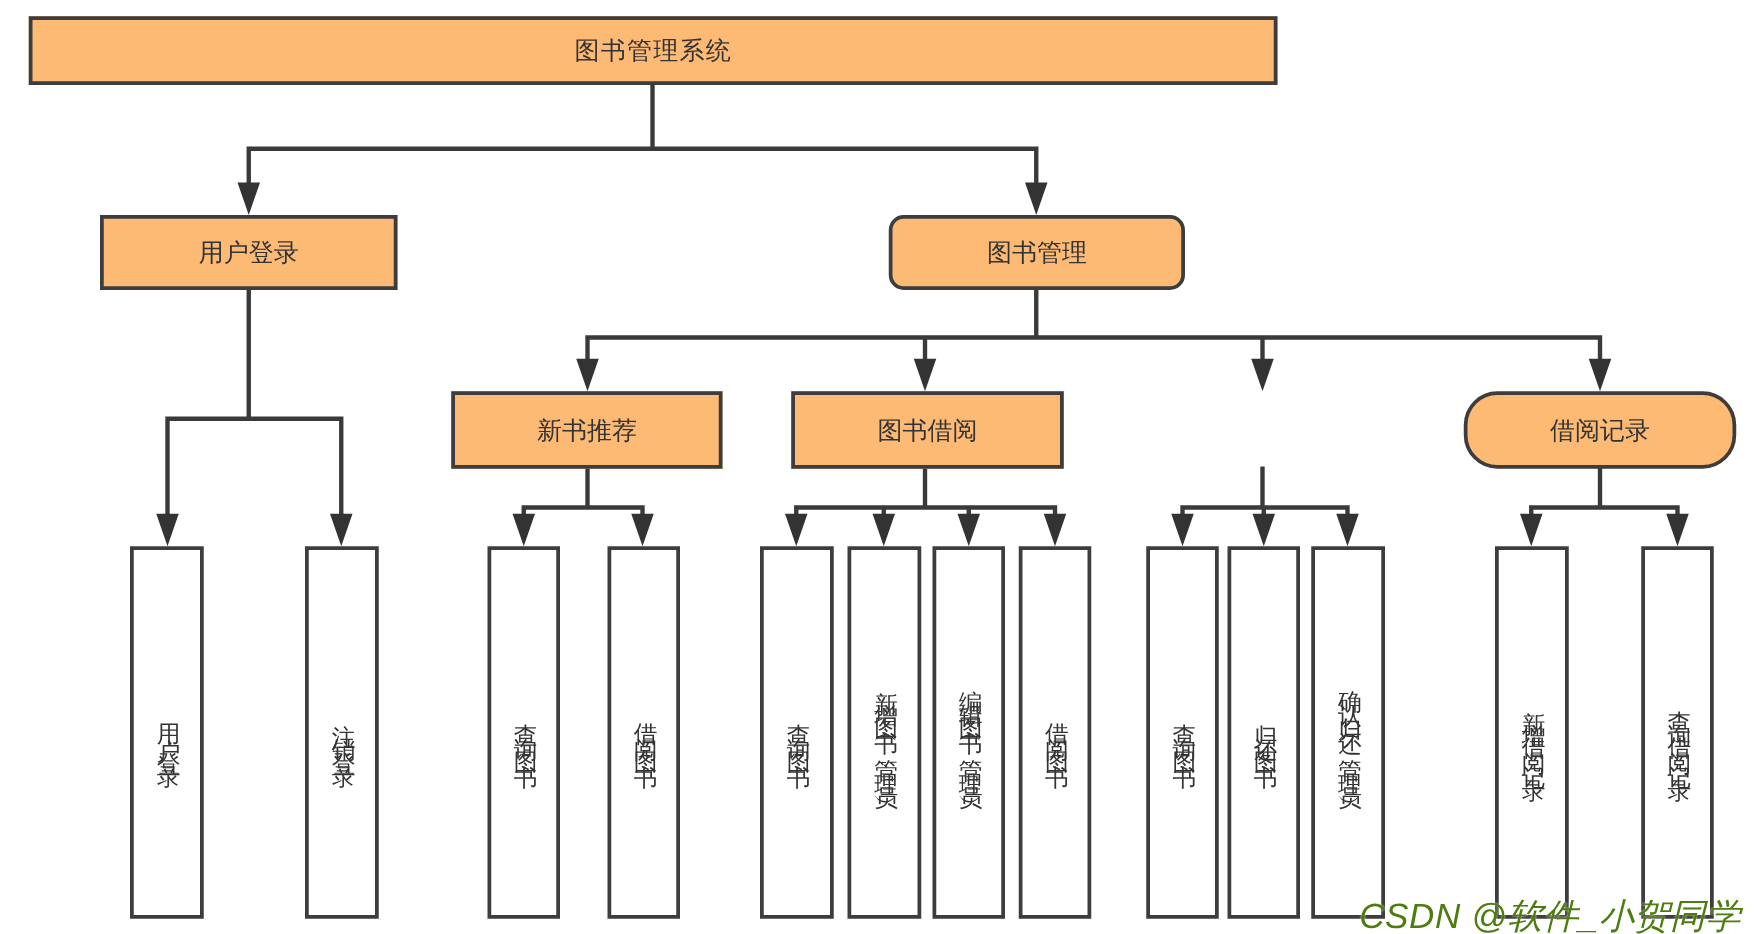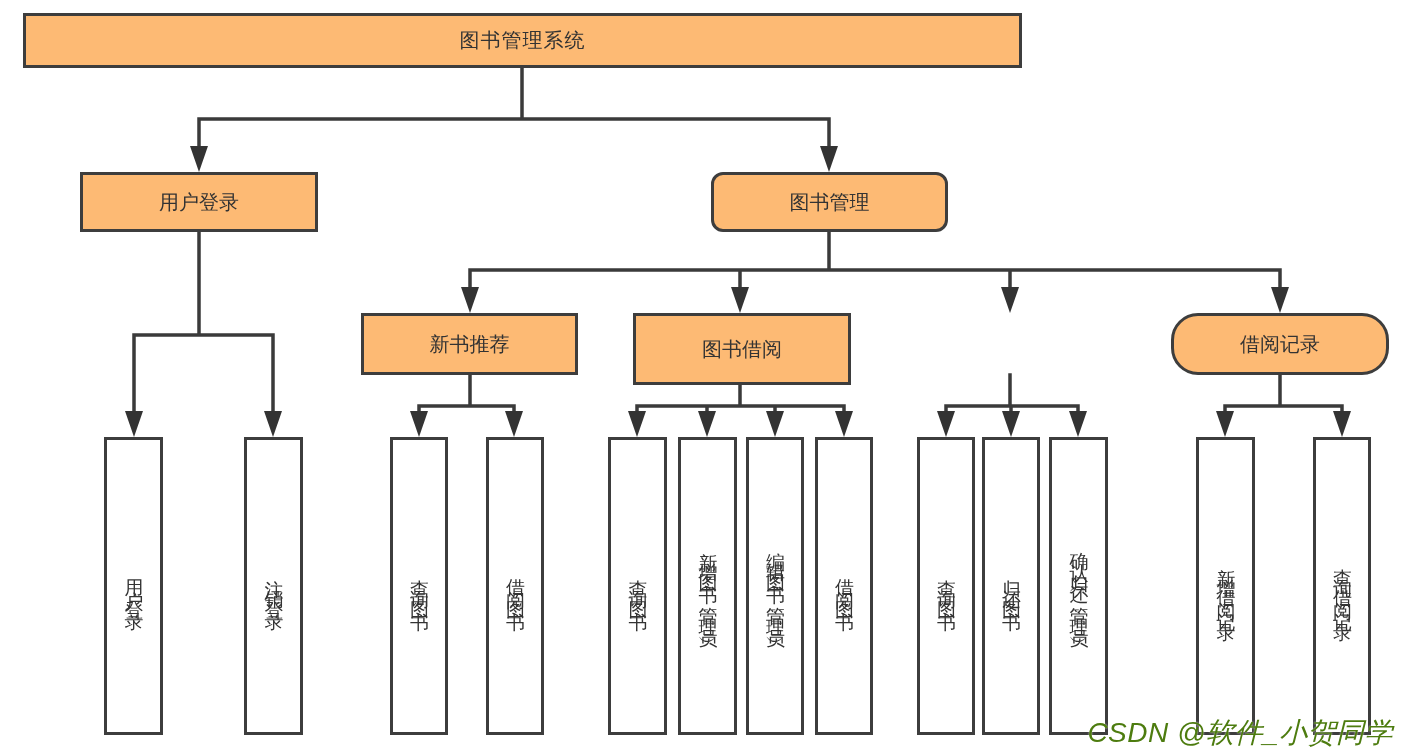--- a/index.html
+++ b/index.html
@@ -96,21 +96,21 @@
   <div class="node" style="left:80px; top:172px; width:238px; height:60px;">
     <span>用户登录</span>
   </div>
   <div class="node" style="left:711px; top:172px; width:237px; height:60px;border-radius:12px;">
     <span>图书管理</span>
   </div>
 
   <div class="node" style="left:361px; top:313px; width:217px; height:62px;">
     <span>新书推荐</span>
   </div>
-  <div class="node" style="left:633px; top:313px; width:218px; height:72px;">
+  <div class="node" style="left:633px; top:313px; width:218px; height:62px;">
     <span>图书借阅</span>
   </div>
   <div class="node" style="left:1171px; top:313px; width:218px; height:62px;border-radius:27px;">
     <span>借阅记录</span>
   </div>
 
   <div class="leaf" style="left:104px; top:437px; width:59px; height:298px;">
     <span class="vtext">用户登录</span>
   </div>
   <div class="leaf" style="left:244px; top:437px; width:59px; height:298px;">

